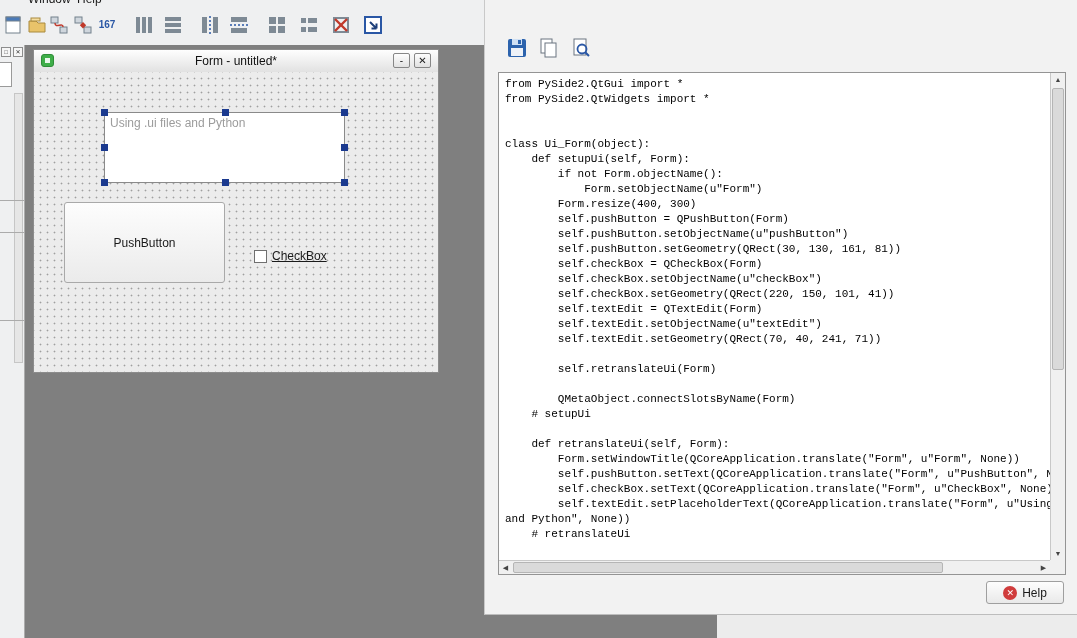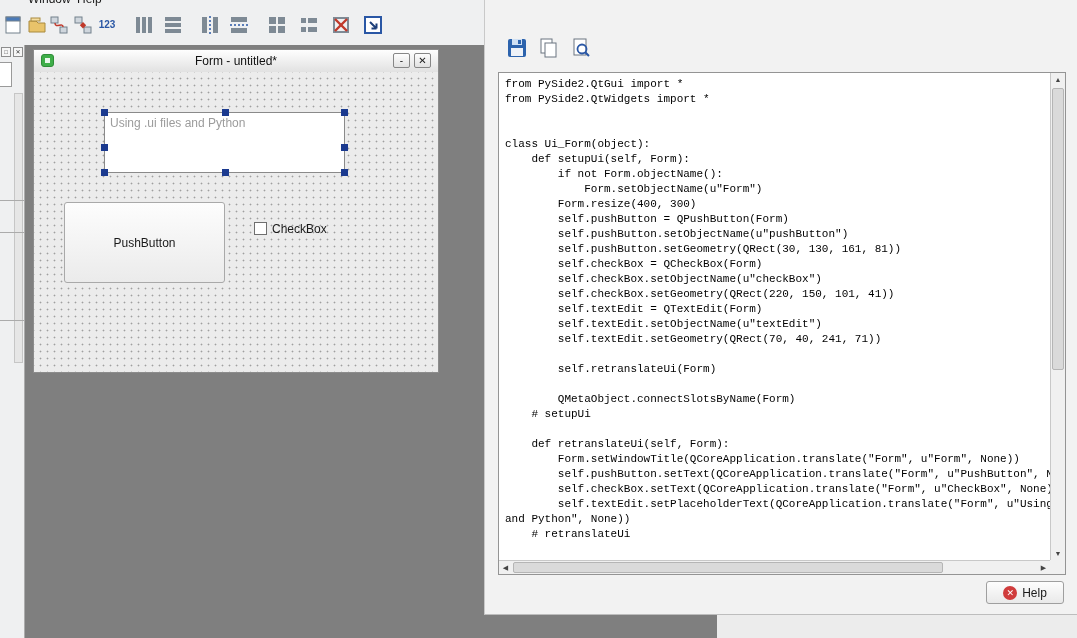--- a/index.html
+++ b/index.html
@@ -35,31 +35,31 @@
   .form-icon::after { content:""; position:absolute; left:3px; top:3px; width:5px; height:5px; background:#eaf7eb; }
   .win-btn { position:absolute; top:3px; width:17px; height:15px; border:1px solid #868686; border-radius:2px; background:linear-gradient(#fdfdfd,#e2e2e2); font-size:10px; line-height:13px; text-align:center; color:#222; cursor:pointer; }
   .btn-min { right:28px; }
   .btn-close { right:7px; font-weight:bold; }
 
   .form-canvas { position:absolute; left:0; top:22px; right:0; bottom:0;
     background-color:#ececec;
     background-image:radial-gradient(#9f9f9f 0.8px, transparent 1.1px);
     background-size:7px 7px; background-position:3px 3px; }
 
-  .textedit { position:absolute; left:70px; top:40px; width:241px; height:61px; background:#ffffff; border:1px solid #8a8a8a; }
+  .textedit { position:absolute; left:70px; top:40px; width:241px; height:71px; background:#ffffff; border:1px solid #8a8a8a; }
   .textedit .ph { padding:3px 5px; font-size:12px; color:#9c9c9c; }
   .handle { position:absolute; width:7px; height:7px; background:#1b3a8f; }
   .h-nw{left:-4px;top:-4px} .h-n{left:117px;top:-4px} .h-ne{right:-4px;top:-4px}
   .h-w{left:-4px;top:31px} .h-e{right:-4px;top:31px}
   .h-sw{left:-4px;bottom:-4px} .h-s{left:117px;bottom:-4px} .h-se{right:-4px;bottom:-4px}
 
   .pushbutton { position:absolute; left:30px; top:130px; width:161px; height:81px;
     background:linear-gradient(#fdfdfd,#ebebeb); border:1px solid #a9a9a9; border-radius:3px;
     display:flex; align-items:center; justify-content:center; font-size:12px; color:#1a1a1a; cursor:default; }
-  .checkbox { position:absolute; left:220px; top:150px; width:101px; height:41px; display:flex; align-items:flex-start; font-size:12px; color:#1a1a1a; cursor:default; }
+  .checkbox { position:absolute; left:220px; top:150px; width:101px; height:41px; display:flex; align-items:flex-end; font-size:12px; color:#1a1a1a; cursor:default;text-decoration:underline; }
   .cb-box { width:13px; height:13px; background:#ffffff; border:1px solid #6f6f6f; margin-right:5px; flex:0 0 auto; }
 
   
   .dialog { position:absolute; left:484px; top:0; width:593px; height:615px; background:#f2f2f2; border-bottom:1px solid #bdbdbd; border-left:1px solid #c9c9c9; }
   .dlg-icon { position:absolute; top:37px; width:22px; height:22px; cursor:pointer; }
   .dlg-icon svg { width:100%; height:100%; }
   .code-box { position:absolute; left:13px; top:72px; width:568px; height:503px; background:#ffffff; border:1px solid #949494; }
   .code-text { position:absolute; left:0; top:0; right:15px; bottom:14px; overflow:hidden; padding:4px 0 0 6px;
     font-family:Liberation Mono, monospace; font-size:11px; line-height:15px; white-space:pre; color:#000; }
   .vscroll { position:absolute; top:0; right:0; bottom:14px; width:15px; background:#f0f0f0; border-left:1px solid #c8c8c8; }
@@ -113,21 +113,21 @@
         </svg>
     </span>
     <span class="tbi" style="left:72px">
       <svg viewBox="0 0 22 22">
           <rect x="3" y="3" width="7" height="6" fill="#cfd6dd" stroke="#73808c"></rect>
           <rect x="12" y="13" width="7" height="6" fill="#cfd6dd" stroke="#73808c"></rect>
           <path d="M11 8 l3.2 3.2 -3.2 3.2 -3.2 -3.2 z" fill="#c0392b"></path>
         </svg>
     </span>
     <span class="tbi" style="left:96px">
-      <span class="tab123">123</span>
+      <span class="tab123">167</span>
     </span>
 
     <span class="tbi" style="left:133px">
       <svg viewBox="0 0 22 22">
           <rect x="3" y="3" width="4" height="16" fill="#7e8a95"></rect>
           <rect x="9" y="3" width="4" height="16" fill="#7e8a95"></rect>
           <rect x="15" y="3" width="4" height="16" fill="#7e8a95"></rect>
         </svg>
     </span>
     <span class="tbi" style="left:162px">

